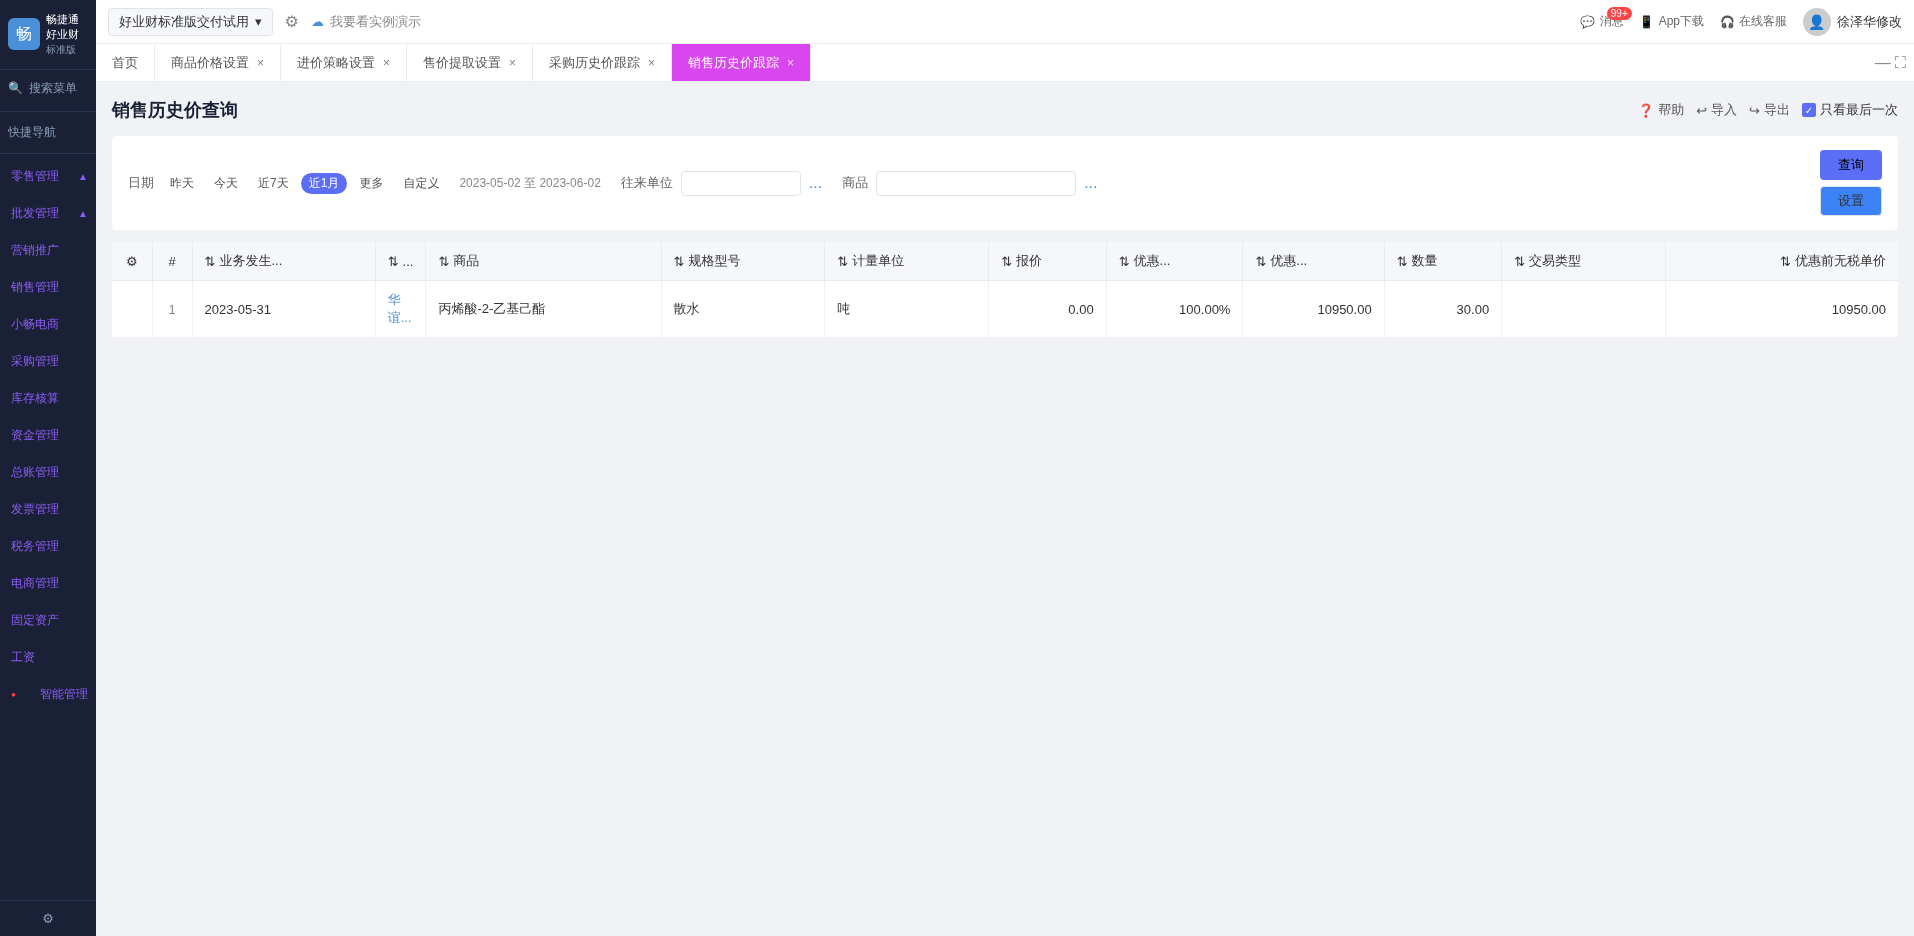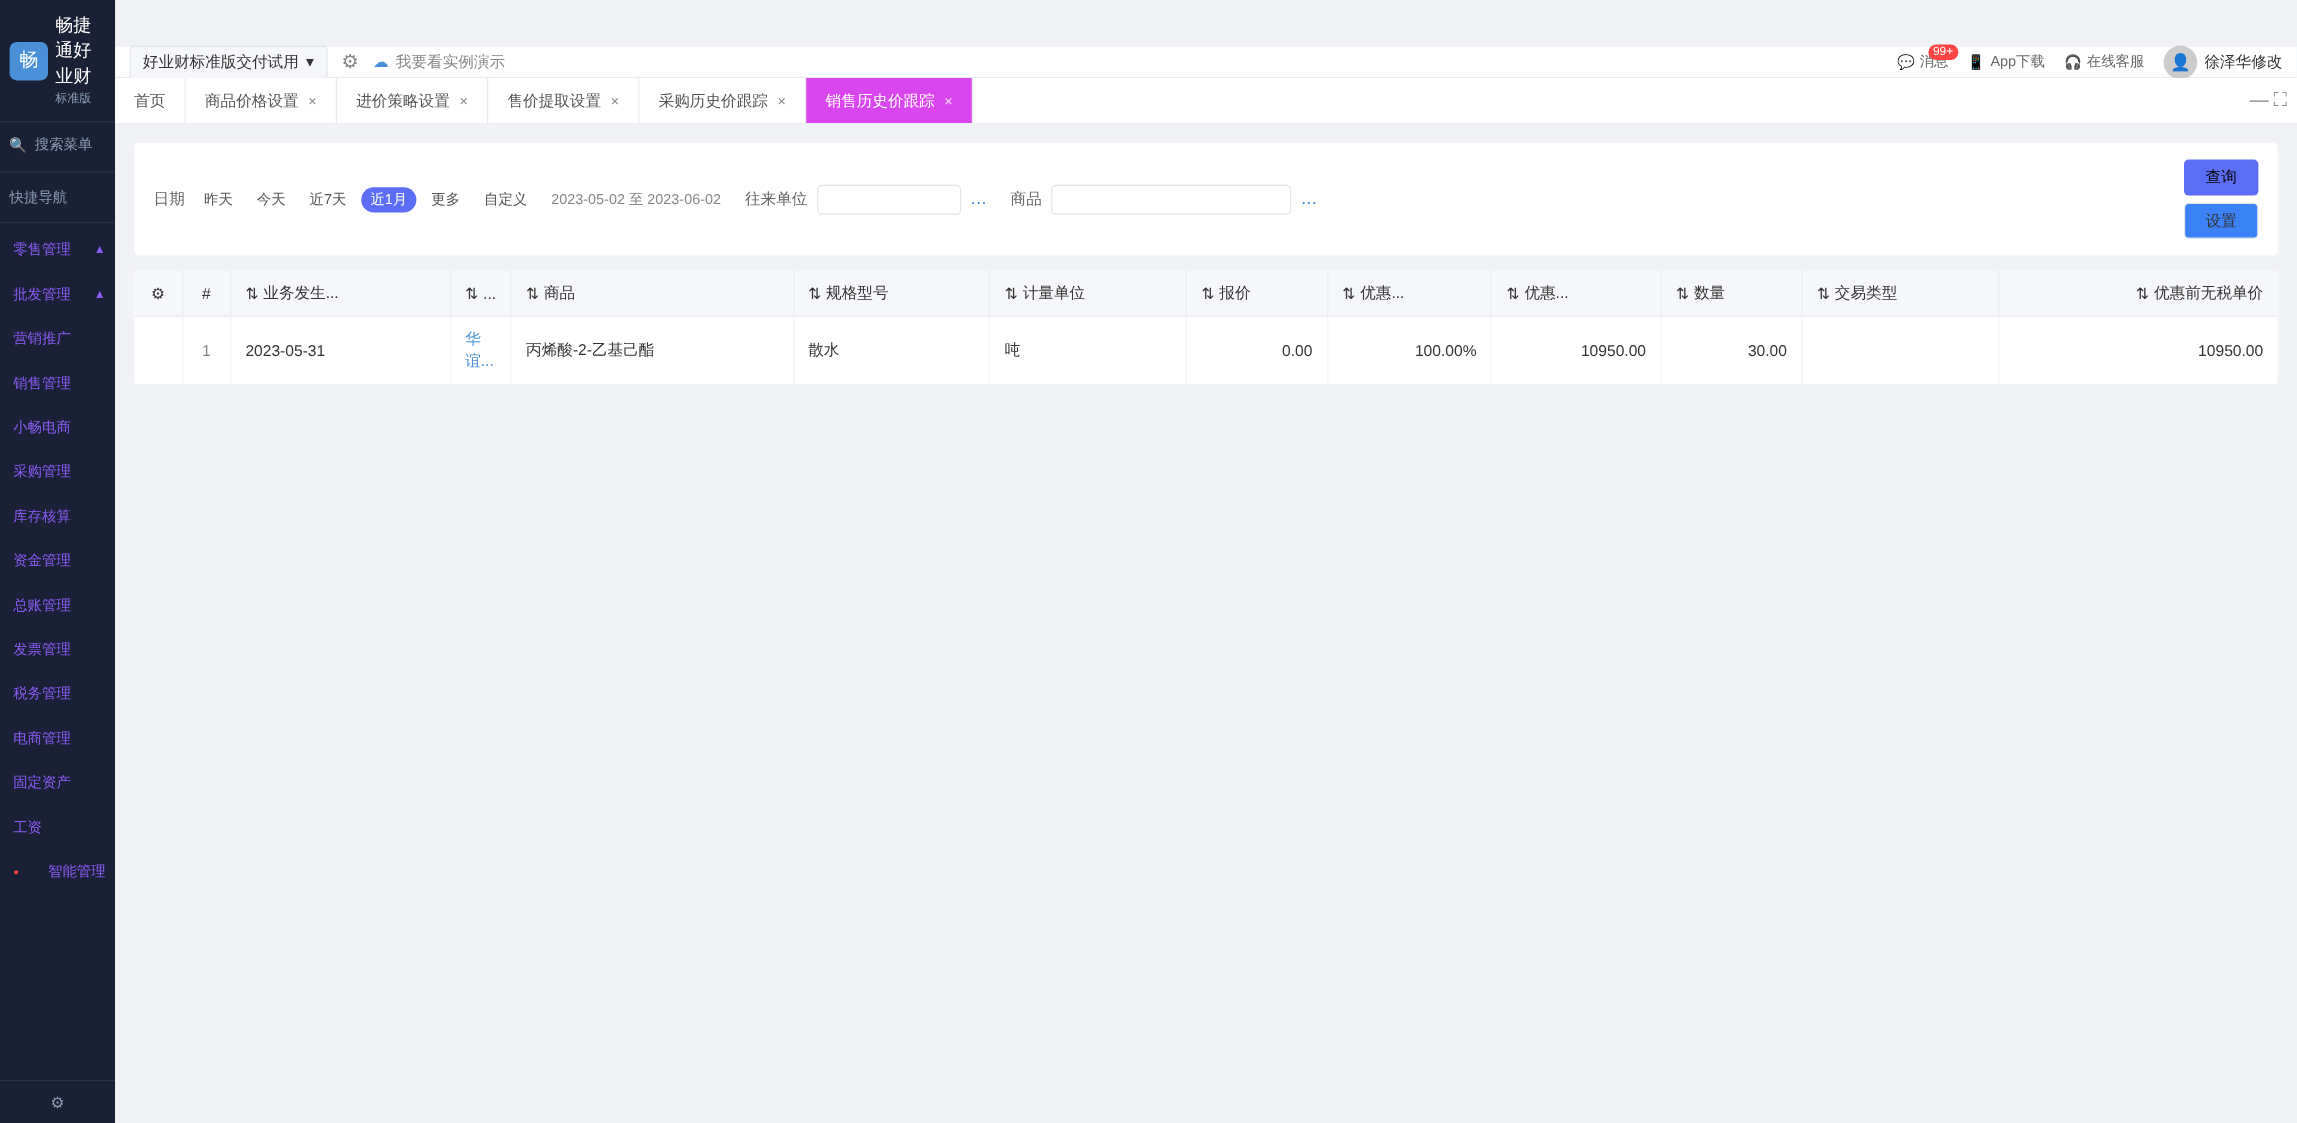--- a/index.html
+++ b/index.html
@@ -28,24 +28,23 @@
       background: #4a90d9;
       border-radius: 6px;
       display: flex;
       align-items: center;
       justify-content: center;
       color: white;
       font-size: 16px;
       flex-shrink: 0;
     }
     .sidebar-logo-text {
-      font-size: 15px;
+      font-size: 11px;
       color: #ffffff;
       line-height: 1.4;
-      font-family: Liberation Serif, serif;
     }
     .sidebar-logo-sub {
       font-size: 10px;
       color: #8a9bb5;
     }
     .sidebar-search {
       padding: 10px 8px;
       font-size: 12px;
       color: #8a9bb5;
       cursor: pointer;
@@ -94,28 +93,27 @@
       display: flex;
       flex-direction: column;
       height: 100%;
       background: #f0f2f5;
       overflow: hidden;
     }
 
     
     .topbar {
       background: #ffffff;
-      height: 26px;
+      height: 44px;
       display: flex;
       align-items: center;
       padding: 0 12px;
       border-bottom: 1px solid #e8ecf0;
       gap: 12px;
       flex-shrink: 0;
-      margin-top: 39px;
     }
     .topbar-dropdown {
       display: flex;
       align-items: center;
       gap: 6px;
       background: #f5f7fa;
       border: 1px solid #e0e4ea;
       border-radius: 4px;
       padding: 4px 10px;
       cursor: pointer;
@@ -510,20 +508,41 @@
       <span class="tab-close">×</span>
     </div>
     <div style="margin-left:auto;display:flex;align-items:center;padding-right:8px;gap:4px;">
       <span style="cursor:pointer;color:#888;font-size:16px;">—</span>
       <span style="cursor:pointer;color:#888;font-size:16px;">⛶</span>
     </div>
   </div>
 
   <div class="page-content">
 
+    <div class="page-header">
+      <h2 class="page-title">销售历史价查询</h2>
+      <div class="page-actions">
+        <div class="page-action-item">
+          <span>❓</span>
+          <span>帮助</span>
+        </div>
+        <div class="page-action-item">
+          <span>↩</span>
+          <span>导入</span>
+        </div>
+        <div class="page-action-item">
+          <span>↪</span>
+          <span>导出</span>
+        </div>
+        <label class="checkbox-label">
+          <div class="checkbox-box">✓</div>
+          <span>只看最后一次</span>
+        </label>
+      </div>
+    </div>
 
     <div class="filter-area">
       <div class="filter-group">
         <span class="filter-label">日期</span>
         <div class="date-options">
           <span class="date-opt">昨天</span>
           <span class="date-opt">今天</span>
           <span class="date-opt">近7天</span>
           <span class="date-opt active">近1月</span>
           <span class="date-opt">更多</span>

